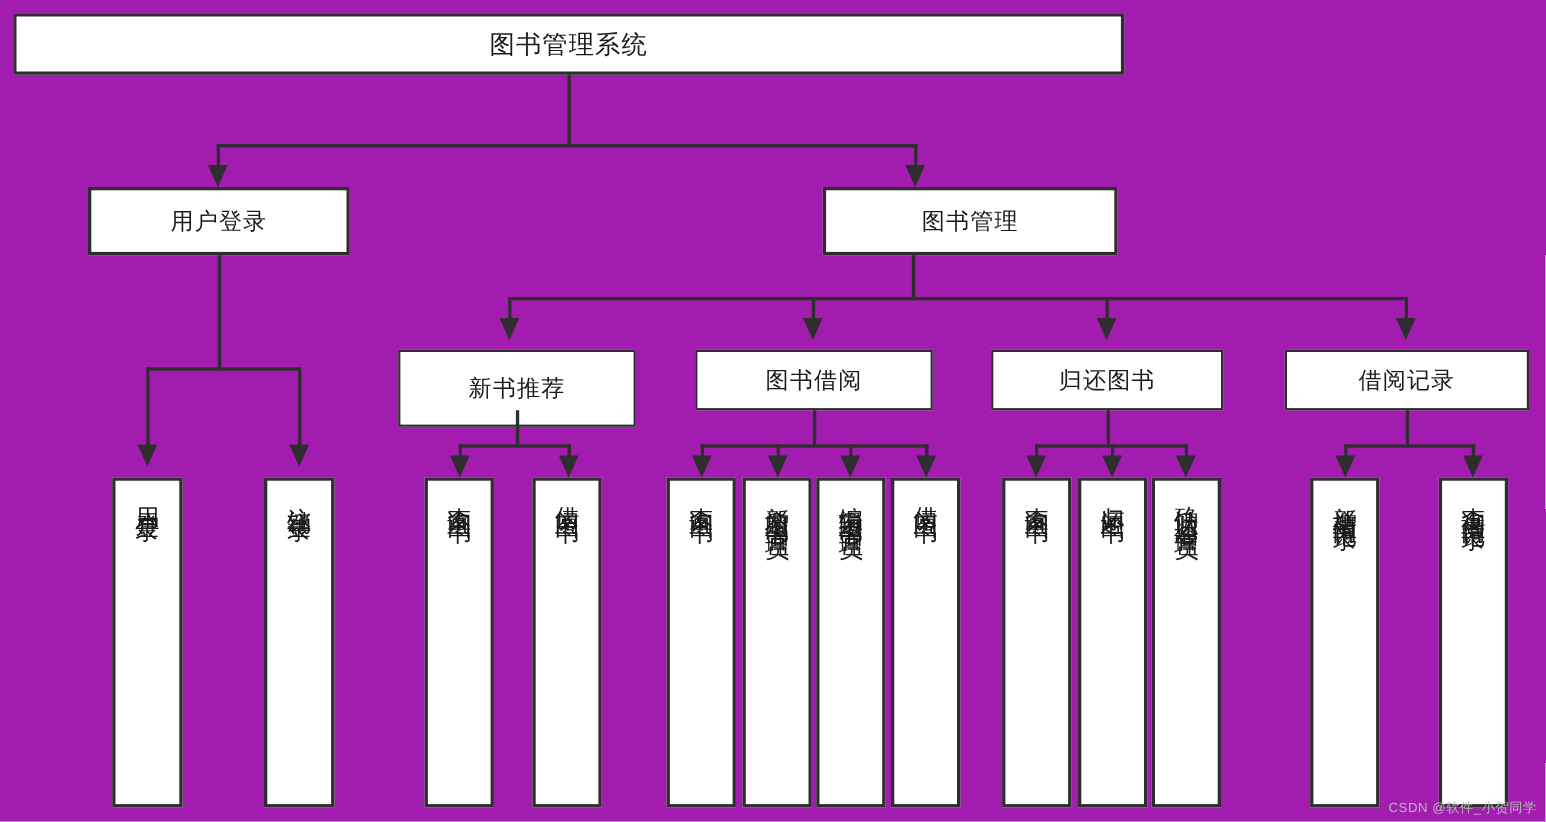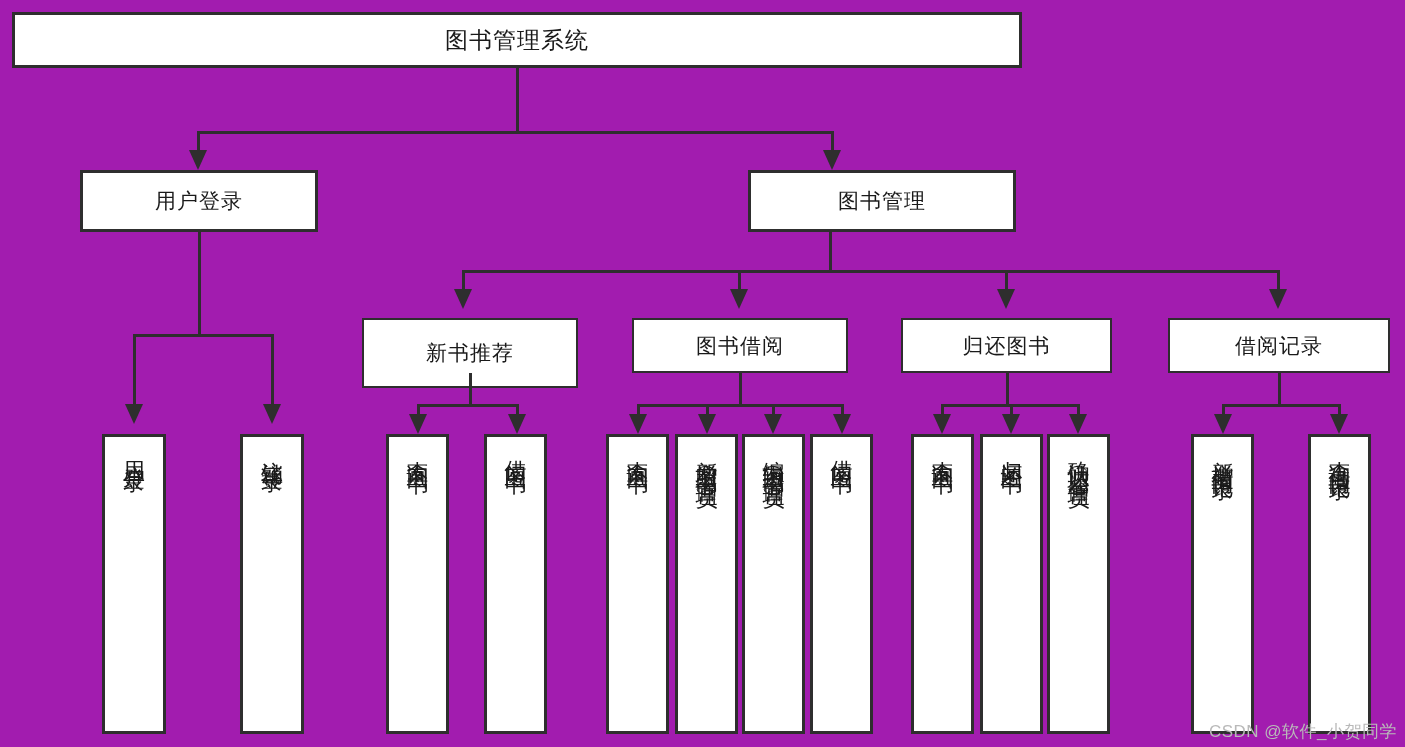--- a/index.html
+++ b/index.html
@@ -72,21 +72,21 @@
     width:0;height:0;
     border-left:9px solid transparent;
     border-right:9px solid transparent;
     border-top:20px solid #2e2e2e;
   }
   
   #watermark{
     position:absolute;
     right:8px;
     bottom:4px;
-    font-size:17px;
+    font-size:12px;
     color:#b9b9b9;
     letter-spacing:0.5px;
     user-select:none;
     white-space:nowrap;
   }
 </style>
 </head>
 <body>
 
 <div id="canvas">

